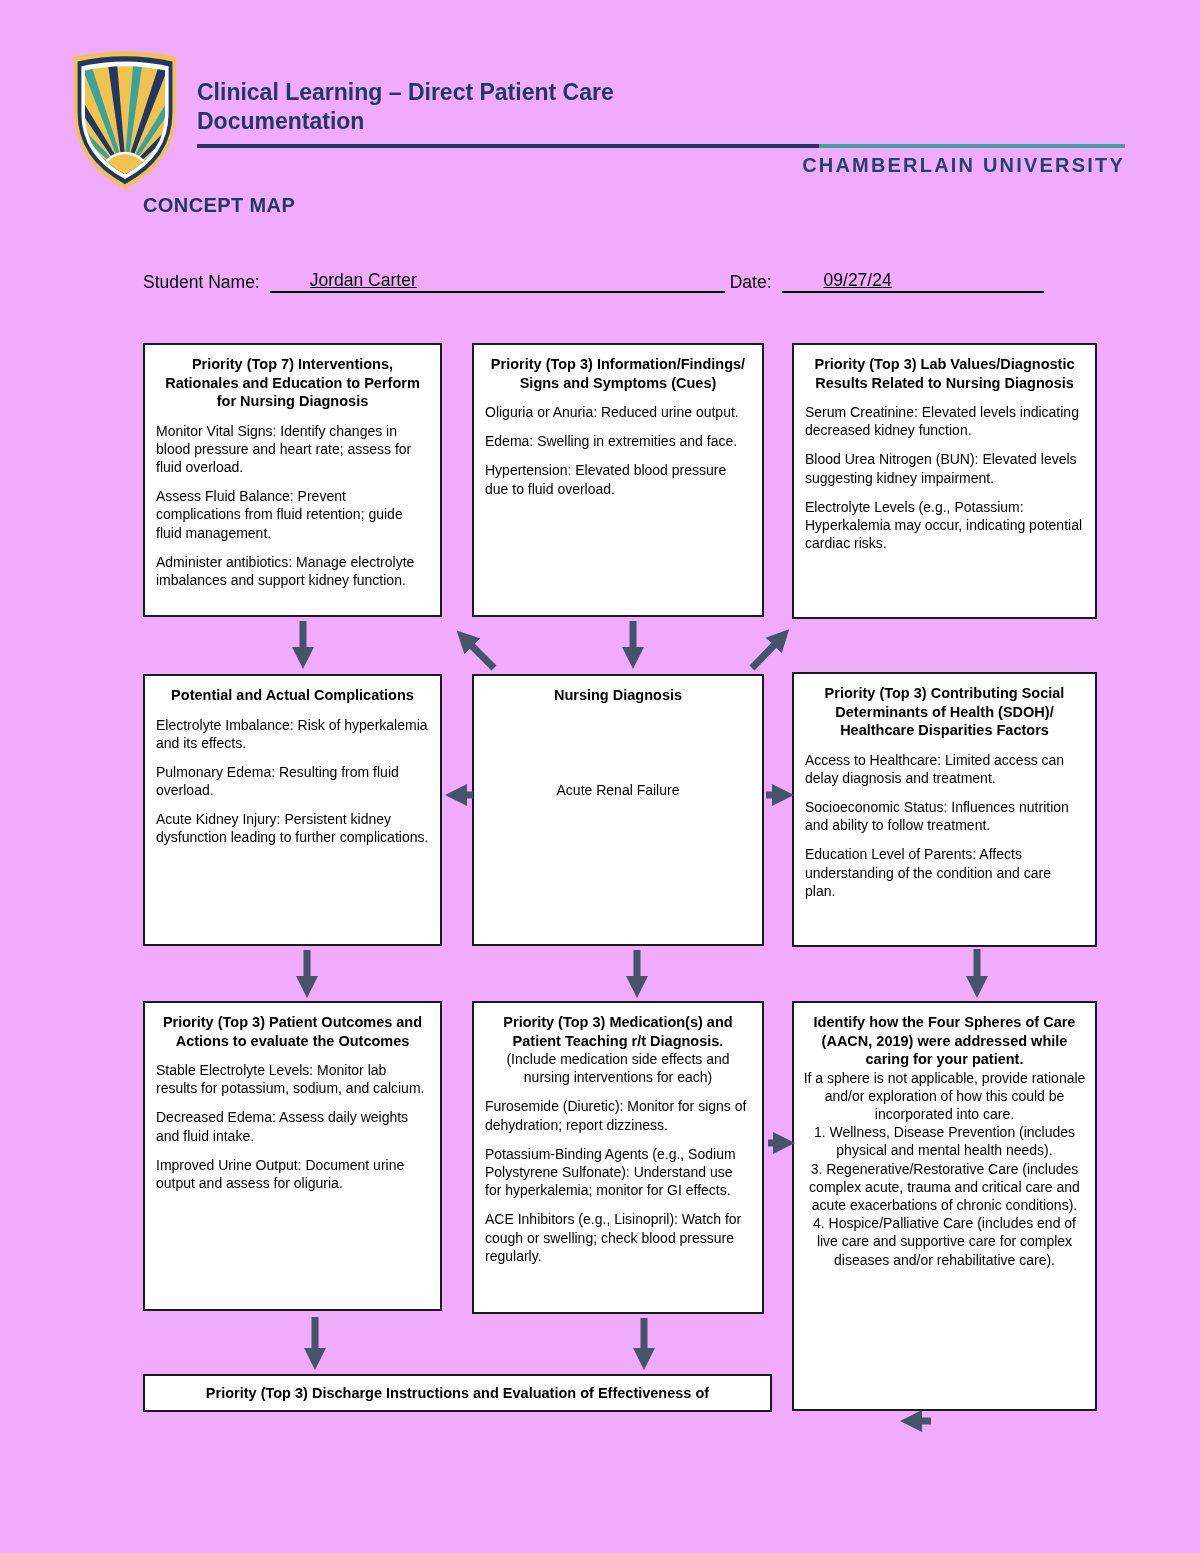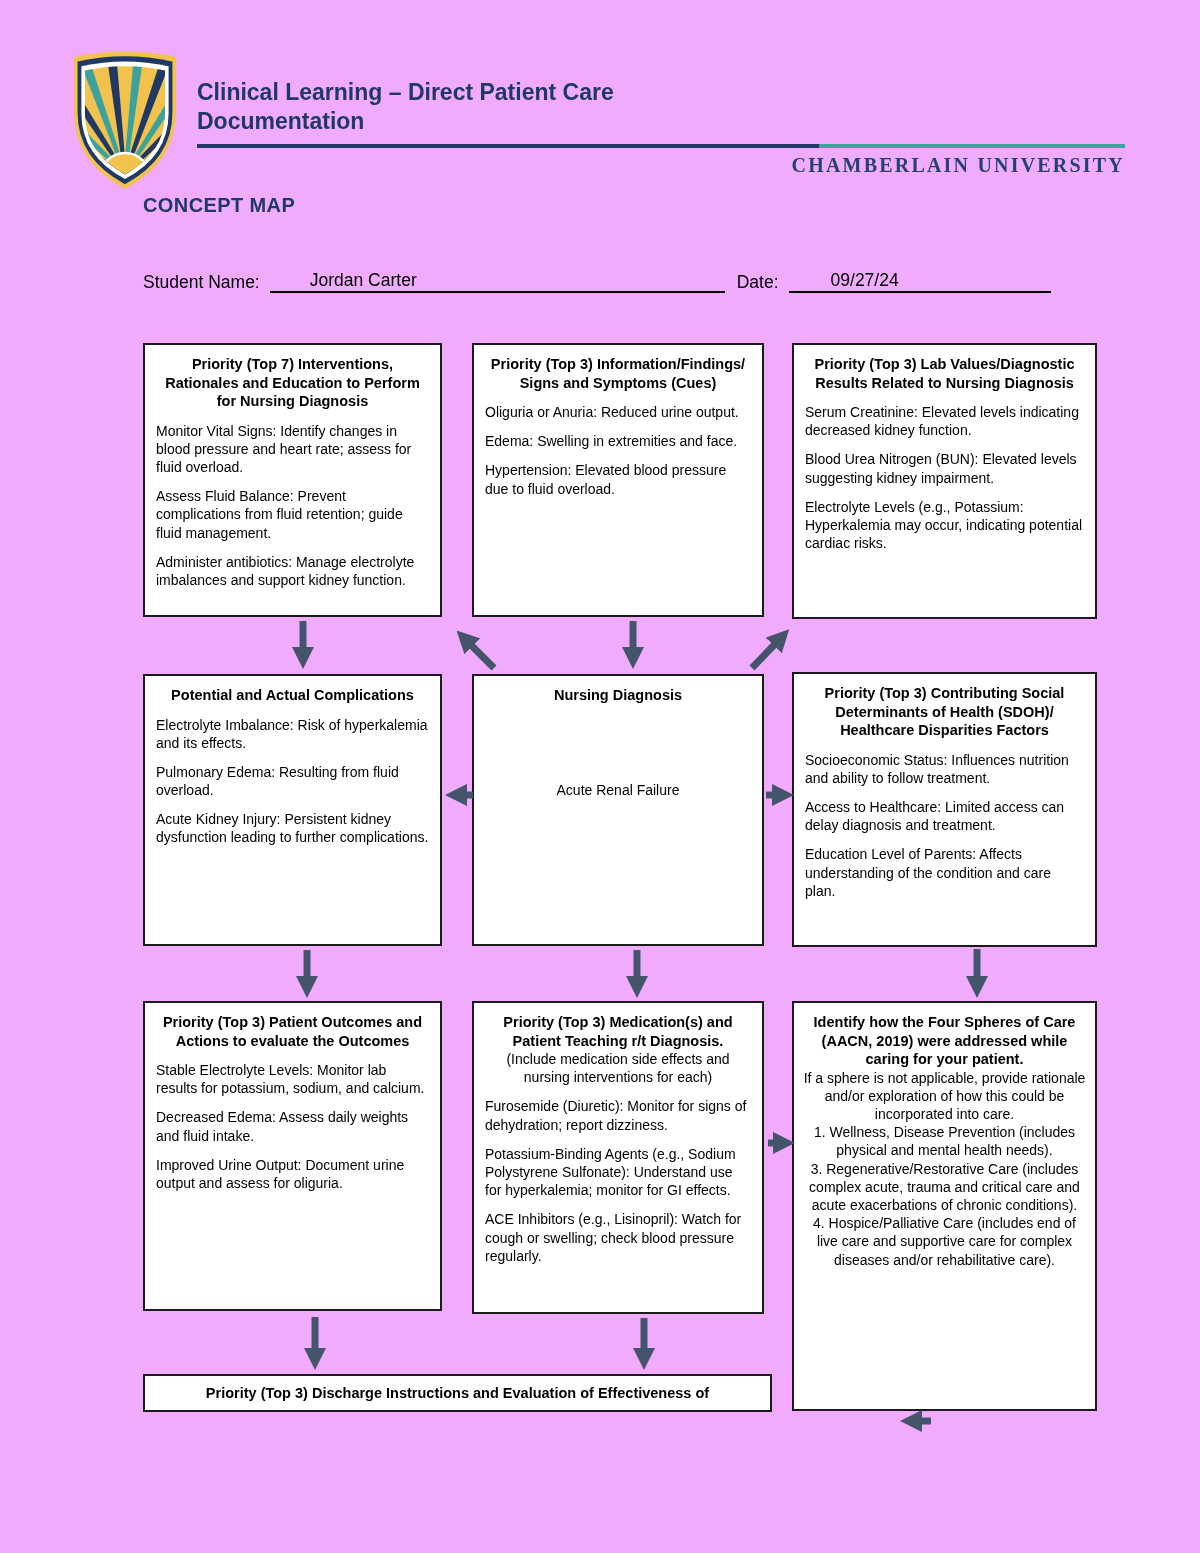--- a/index.html
+++ b/index.html
@@ -16,36 +16,36 @@
   .doc-title {
     position: absolute; left: 197px; top: 78px;
     font-size: 23px; font-weight: bold; color: #1f3864; line-height: 1.28;
   }
   .rule {
     position: absolute; left: 197px; top: 144px; width: 928px; height: 4px;
     background: linear-gradient(to right, #1f3864 0 67%, #3ba39c 67% 100%);
   }
   .brand {
     position: absolute; left: 0; top: 154px; width: 1125px; text-align: right;
-    font-family: Liberation Serif, serif; font-weight: 600;
+    font-family: Liberation Sans, sans-serif; font-weight: 600;
     font-size: 20px; letter-spacing: 2.2px; color: #24426b;
   }
   .concept-title {
     position: absolute; left: 143px; top: 194px;
     font-size: 20px; font-weight: bold; color: #1f3864; letter-spacing: 0.4px;
   }
   .student-line {
     position: absolute; left: 143px; top: 270px; width: 930px;
     font-size: 17.5px; display: flex; align-items: flex-end;
   }
   .blank { border-bottom: 2px solid #000; box-sizing: border-box; }
   .name-blank { width: 455px; margin-left: 10px; padding-left: 40px; }
-  .date-label { margin-left: 12px; }
+  .date-label { margin-left: 5px; }
   .date-blank { width: 262px; margin-left: 10px; padding-left: 42px; }
-  .fill { }
+  .fill { text-decoration: underline; }
 
   .box {
     position: absolute; border: 2px solid #1a1a1a; background: #fff;
     padding: 8px 9px; box-sizing: border-box;
     font-size: 14px; line-height: 1.3;
   }
   .box-title { font-weight: bold; text-align: center; font-size: 14.5px; line-height: 1.28; margin: 2px 5px 0; }
   .box-subtitle { text-align: center; margin: 0 4px; }
   .box p { margin: 11px 2px 0; }
 
@@ -147,22 +147,22 @@
     <p>Acute Kidney Injury: Persistent kidney dysfunction leading to further complications.</p>
   </div>
 
   <div class="box" id="box-diagnosis">
     <div class="box-title">Nursing Diagnosis</div>
     <div class="diagnosis-body">Acute Renal Failure</div>
   </div>
 
   <div class="box" id="box-sdoh">
     <div class="box-title">Priority (Top 3) Contributing Social Determinants of Health (SDOH)/ Healthcare Disparities Factors</div>
+    <p>Access to Healthcare: Limited access can delay diagnosis and treatment.</p>
     <p>Socioeconomic Status: Influences nutrition and ability to follow treatment.</p>
-    <p>Access to Healthcare: Limited access can delay diagnosis and treatment.</p>
     <p>Education Level of Parents: Affects understanding of the condition and care plan.</p>
   </div>
 
   <div class="box" id="box-outcomes">
     <div class="box-title">Priority (Top 3) Patient Outcomes and Actions to evaluate the Outcomes</div>
     <p>Stable Electrolyte Levels: Monitor lab results for potassium, sodium, and calcium.</p>
     <p>Decreased Edema: Assess daily weights and fluid intake.</p>
     <p>Improved Urine Output: Document urine output and assess for oliguria.</p>
   </div>
 

